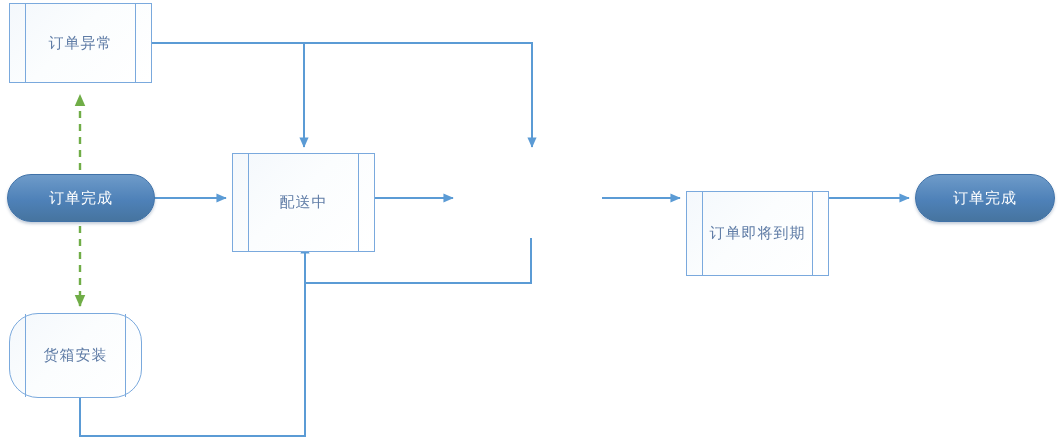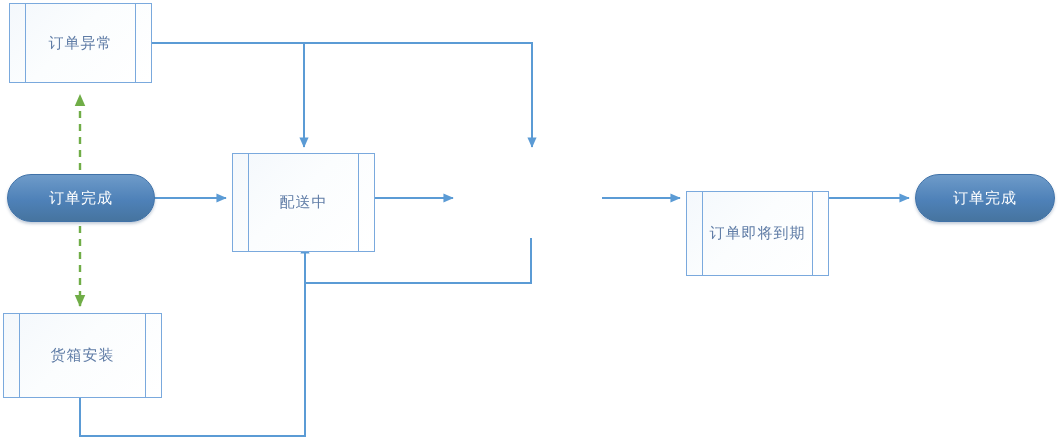--- a/index.html
+++ b/index.html
@@ -130,19 +130,19 @@
   <div class="node proc" style="left:686px; top:153px; width:143px; height:85px;margin-top:38px;">
     <span class="bar-left"></span>
     <span class="bar-right"></span>
     <span class="label">订单即将到期</span>
   </div>
 
   <div class="node term" style="left:915px; top:174px; width:140px; height:48px;">
     <span class="label">订单完成</span>
   </div>
 
-  <div class="node proc" style="left:3px; top:313px; width:159px; height:85px;">
+  <div class="node proc" style="left:9px; top:313px; width:133px; height:85px;border-radius:29px;">
     <span class="bar-left"></span>
     <span class="bar-right"></span>
     <span class="label">货箱安装</span>
   </div>
 
 </div>
 
 </body></html>

